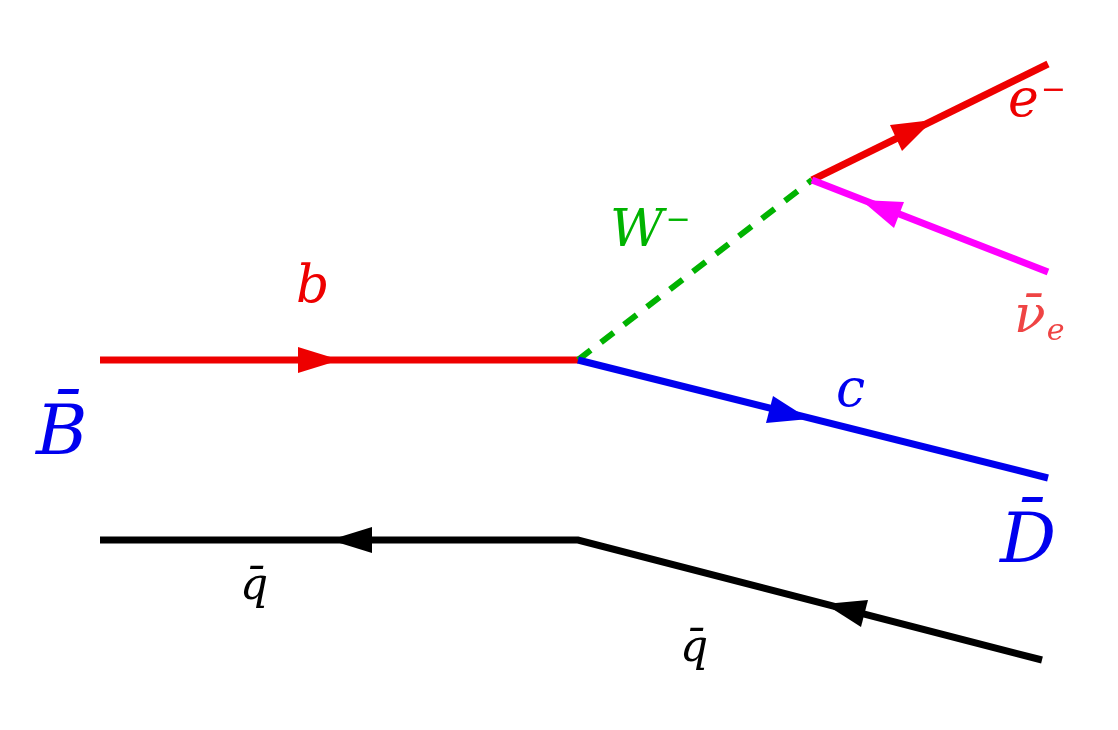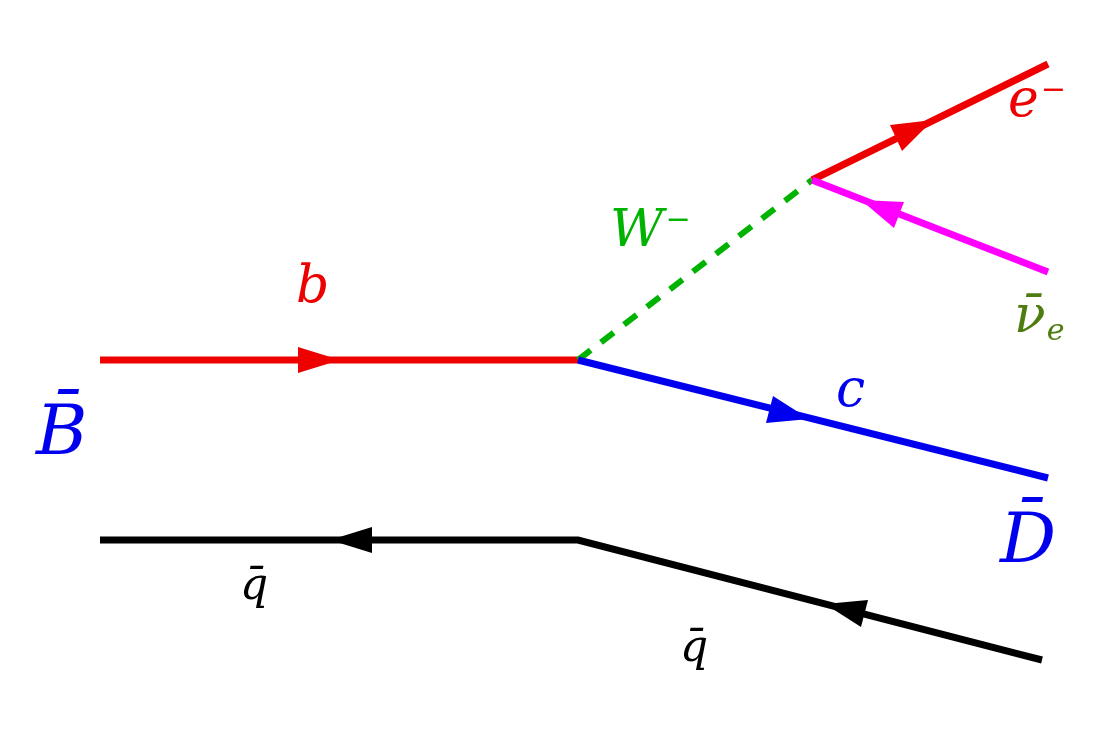--- a/index.html
+++ b/index.html
@@ -77,21 +77,21 @@
   </div>
 
   <div class="label size-l" style="left: 610px; top: 200px; color: rgb(0, 179, 0);">
     <span>W</span><sup>−</sup>
   </div>
 
   <div class="label size-l" style="left: 1008px; top: 70px; color: rgb(238, 0, 0);">
     <span>e</span><sup>−</sup>
   </div>
 
-  <div class="label size-l" style="left: 1014px; top: 286px; color: #4d7c0f;">
+  <div class="label size-l" style="left: 1014px; top: 286px; color: #ef4444;">
     <span>ν̄</span><sub>e</sub>
   </div>
 
   <div class="label size-l" style="left: 836px; top: 360px; color: rgb(0, 0, 238);">
     <span>c</span>
   </div>
 
   <div class="label size-xl" style="left: 36px; top: 392px; color: rgb(0, 0, 238);">
     <span>B̄</span>
   </div>

